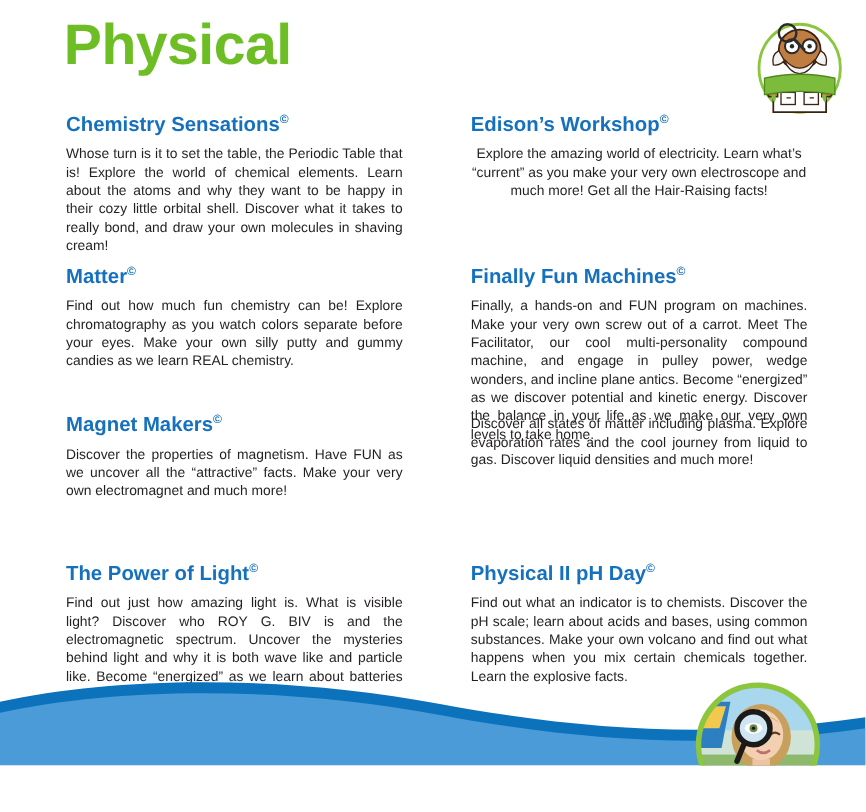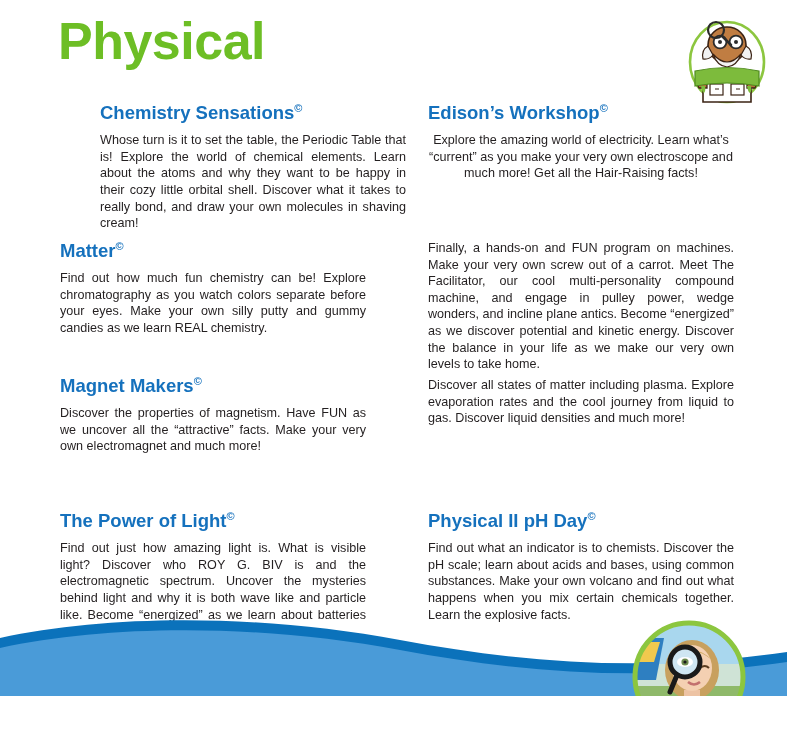--- a/index.html
+++ b/index.html
@@ -78,21 +78,21 @@
     line-height: 1.32;
     margin: 0;
     text-align: justify;
     text-justify: inter-word;
   }
   .section-body.left-align {
     text-align: center;
   }
 
   
-  .sec-cs  { top: 102px; margin-left: 40px; }
+  .sec-cs  { top: 102px; }
   .sec-cf  { top: 240px; }
   .sec-mm  { top: 375px; }
   .sec-pl  { top: 510px; }
 
   .sec-ew  { top: 102px; }
   .sec-ffm { top: 240px; }
   .sec-mt  { top: 377px; }
   .sec-ind { top: 510px; }
 
   
@@ -182,20 +182,21 @@
   </div>
 
   <div class="col col-right">
 
     <div class="section sec-ew">
       <h2 class="section-heading"><span>Edison’s Workshop</span><span class="cmark">©</span></h2>
       <p class="section-body left-align">Explore the amazing world of electricity.  Learn what’s “current” as you make your very own electroscope and much more!  Get all the Hair-Raising facts!</p>
     </div>
 
     <div class="section sec-ffm">
+      <h2 class="section-heading"><span>Finally Fun Machines</span><span class="cmark">©</span></h2>
       <p class="section-body">Finally, a hands-on and FUN program on machines.  Make your very own screw out of a carrot.  Meet The Facilitator, our cool multi-personality compound machine, and engage in pulley power, wedge wonders, and incline plane antics.  Become “energized” as we discover potential and kinetic energy.  Discover the balance in your life as we make our very own levels to take home.</p>
     </div>
 
     <div class="section sec-mt">
       <p class="section-body">Discover all states of matter including plasma.  Explore evaporation rates and the cool journey from liquid to gas.  Discover liquid densities and much more!</p>
     </div>
 
     <div class="section sec-ind">
       <h2 class="section-heading"><span>Physical II pH Day</span><span class="cmark">©</span></h2>
       <p class="section-body">Find out what an indicator is to chemists.  Discover the pH scale; learn about acids and bases, using common substances.  Make your own volcano and find out what happens when you mix certain chemicals together.  Learn the explosive facts.</p>

